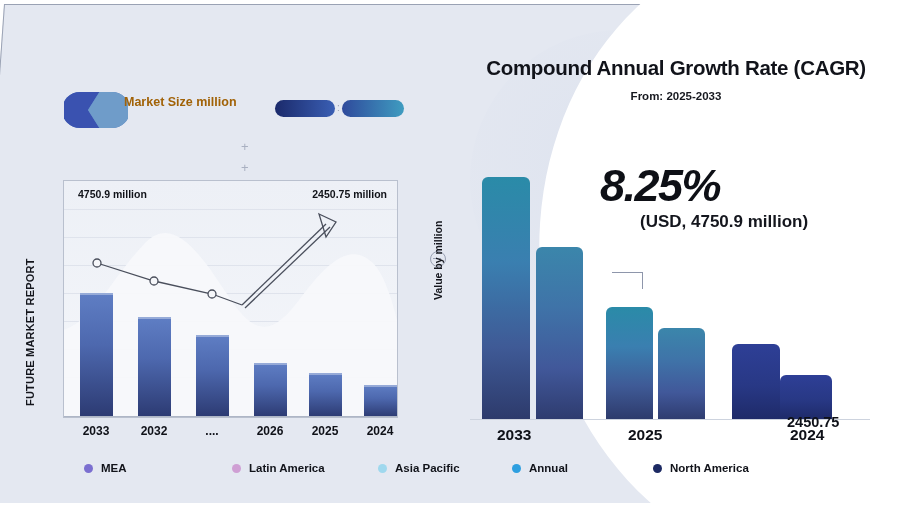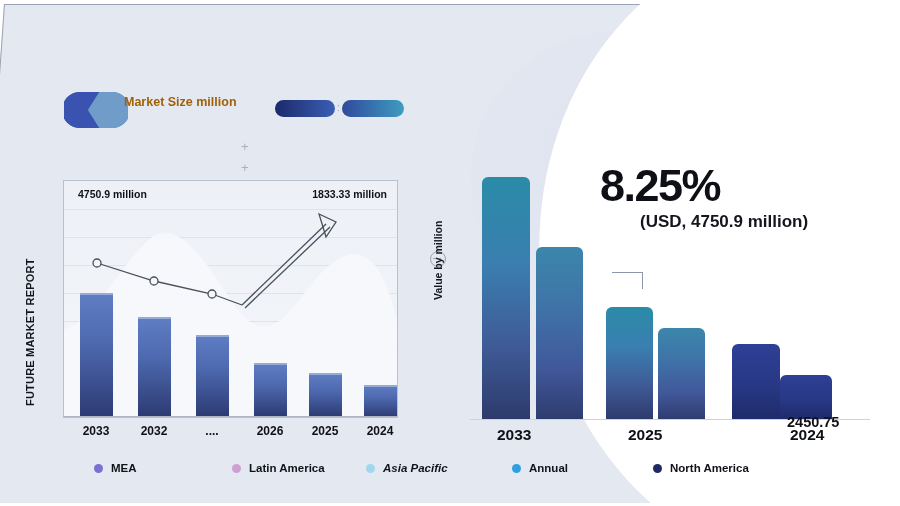--- a/index.html
+++ b/index.html
@@ -315,20 +315,21 @@
 
   .cagr-value {
     position: absolute;
     left: 600px;
     top: 160px;
     font-size: 45px;
     font-weight: bold;
     color: #0e1016;
     letter-spacing: -1.5px;
     white-space: nowrap;
+    font-style: italic;
   }
   .cagr-sub {
     position: absolute;
     left: 640px;
     top: 212px;
     font-size: 17px;
     font-weight: bold;
     color: #14161d;
     white-space: nowrap;
   }
@@ -446,34 +447,36 @@
       <circle cx="90" cy="100" r="4" fill="#f6f7fa" stroke="#4a4f5c" stroke-width="1.3"></circle>
       <circle cx="148" cy="113" r="4" fill="#f6f7fa" stroke="#4a4f5c" stroke-width="1.3"></circle>
       <g fill="none" stroke="#4a4f5c" stroke-width="1.3">
         <path d="M178,124 L262,43"></path>
         <path d="M181,127 L266,46"></path>
         <path d="M255,33 L272,41 L262,56 Z"></path>
       </g>
     </svg>
 
     <div class="val-label-left">4750.9 million</div>
-    <div class="val-label-right">1833.33 million</div>
+    <div class="val-label-right">2450.75 million</div>
 
     <div class="axis-bottom"></div>
   </div>
 
   <div class="xlabels">
     <div class="xlabel" style="left:8px;   width:50px;">2033</div>
     <div class="xlabel" style="left:66px;  width:50px;">2032</div>
     <div class="xlabel" style="left:124px; width:50px;">....</div>
     <div class="xlabel" style="left:182px; width:50px;">2026</div>
     <div class="xlabel" style="left:237px; width:50px;">2025</div>
     <div class="xlabel" style="left:292px; width:50px;">2024</div>
   </div>
 
+  <div class="title-right">Compound Annual Growth Rate (CAGR)</div>
+  <div class="subtitle-right">From: 2025-2033</div>
 
   <div class="chart-right">
     <div class="bar-right grad-teal" style="left:12px;  width:48px; height:243px;"></div>
     <div class="bar-right grad-teal-2" style="left:66px;  width:47px; height:173px;"></div>
     <div class="bar-right grad-teal" style="left:136px; width:47px; height:113px;"></div>
     <div class="bar-right grad-teal-2" style="left:188px; width:47px; height:92px;"></div>
     <div class="bar-right grad-navy" style="left:262px; width:48px; height:76px;"></div>
     <div class="bar-right grad-navy" style="left:310px; width:52px; height:45px;"></div>
     <div class="baseline-right"></div>
   </div>
@@ -482,29 +485,29 @@
 
   <div class="cagr-value">8.25%</div>
   <div class="cagr-sub">(USD, 4750.9 million)</div>
   <div class="value-note-right">2450.75</div>
 
   <div class="xlabel-right" style="left:497px;">2033</div>
   <div class="xlabel-right" style="left:628px;">2025</div>
   <div class="xlabel-right" style="left:790px;">2024</div>
 
   <div class="legend-row">
-    <div class="legend-item" style="left:94px;">
+    <div class="legend-item" style="left:84px;">
       <span class="legend-dot" style="background:#7b6fd0"></span>
       <span class="legend-text">MEA</span>
     </div>
     <div class="legend-item" style="left:232px;">
       <span class="legend-dot" style="background:#cf9fd4"></span>
       <span class="legend-text">Latin America</span>
     </div>
-    <div class="legend-item" style="left:366px;font-style:italic;">
+    <div class="legend-item" style="left:378px;">
       <span class="legend-dot" style="background:#9fd8ee"></span>
       <span class="legend-text">Asia Pacific</span>
     </div>
     <div class="legend-item" style="left:512px;">
       <span class="legend-dot" style="background:#2e9fe0"></span>
       <span class="legend-text">Annual</span>
     </div>
     <div class="legend-item" style="left:653px;">
       <span class="legend-dot" style="background:#1d2a63"></span>
       <span class="legend-text">North America</span>

